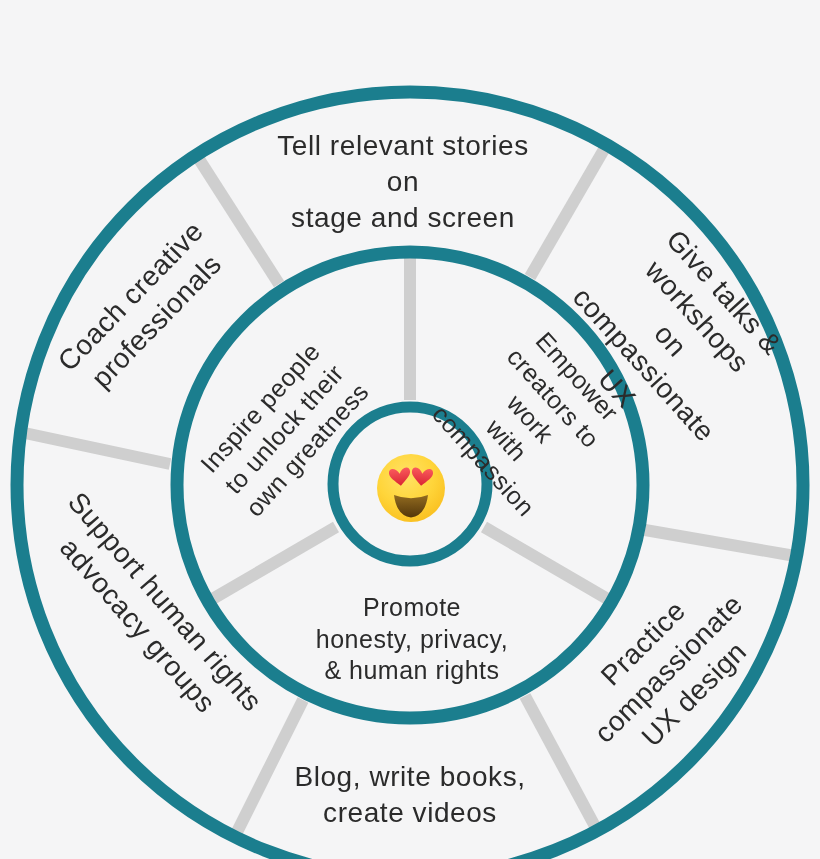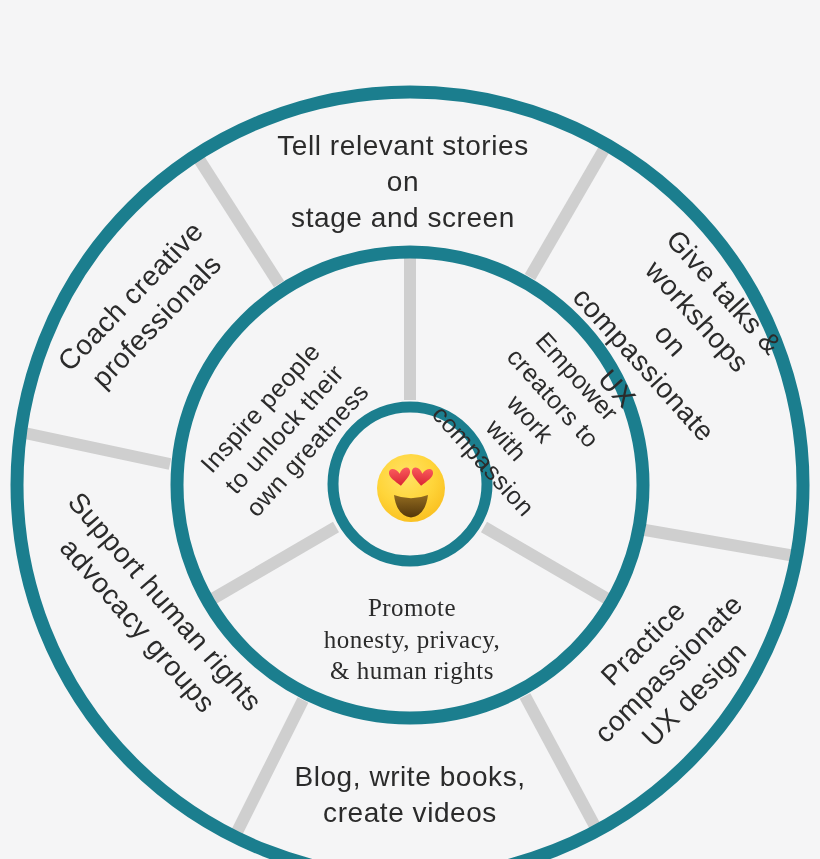--- a/index.html
+++ b/index.html
@@ -91,17 +91,17 @@
 professionals</div>
 
   <div class="seg inner" style="left:284px;top:381px;transform:translate(-50%,-50%) rotate(-48deg);">Inspire people
 to unlock their
 own greatness</div>
 
   <div class="seg inner" style="left:530px;top:371px;transform:translate(-50%,-50%) rotate(48deg);">Empower
 creators to work
 with compassion</div>
 
-  <div class="seg inner" style="left:412px;top:591px;transform:translate(-50%,-50%);font-family:Liberation Serif, serif;">Promote
+  <div class="seg inner" style="left:412px;top:591px;transform:translate(-50%,-50%);">Promote
 honesty, privacy,
 &amp; human rights</div>
 
 </div>
 
 </body></html>

